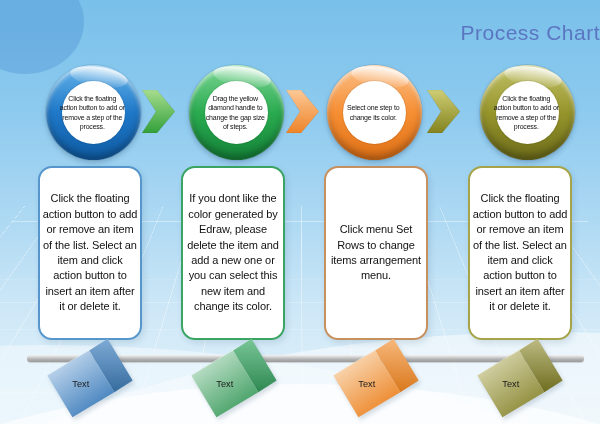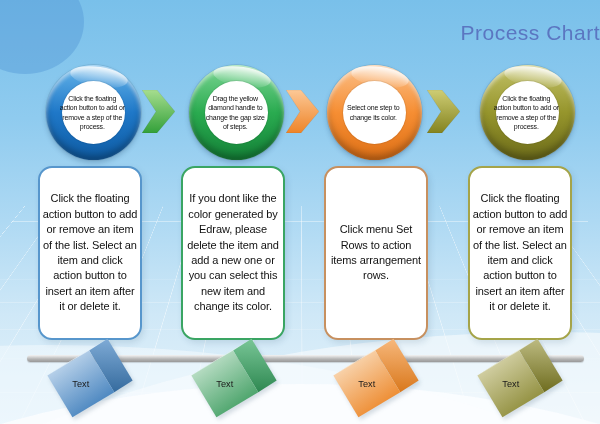--- a/index.html
+++ b/index.html
@@ -178,21 +178,21 @@
     <polygon points="0,0 15,0 33,21.5 15,43 0,43 14,21.5" fill="url(#g-ch3)" stroke="rgba(0,0,0,.12)" stroke-width=".6"></polygon>
   </svg>
 
   <div class="card c1">
     <div class="card-text">Click the floating action button to add or remove an item of the list. Select an item and click action button to insert an item after it or delete it.</div>
   </div>
   <div class="card c2">
     <div class="card-text">If you dont like the color generated by Edraw, please delete the item and add a new one or you can select this new item and change its color.</div>
   </div>
   <div class="card c3">
-    <div class="card-text">Click menu Set Rows to action items arrangement rows.</div>
+    <div class="card-text">Click menu Set Rows to change items arrangement menu.</div>
   </div>
   <div class="card c4">
     <div class="card-text">Click the floating action button to add or remove an item of the list. Select an item and click action button to insert an item after it or delete it.</div>
   </div>
 
   <div class="bar"></div>
 
   <svg class="cube c1" viewBox="-2 -10 110 102">
     <polygon points="2,38 52,8 74,-6 24,24" fill="url(#b-top)"></polygon>
     <polygon points="52,8 74,-6 104,44 82,58" fill="url(#b-right)"></polygon>

